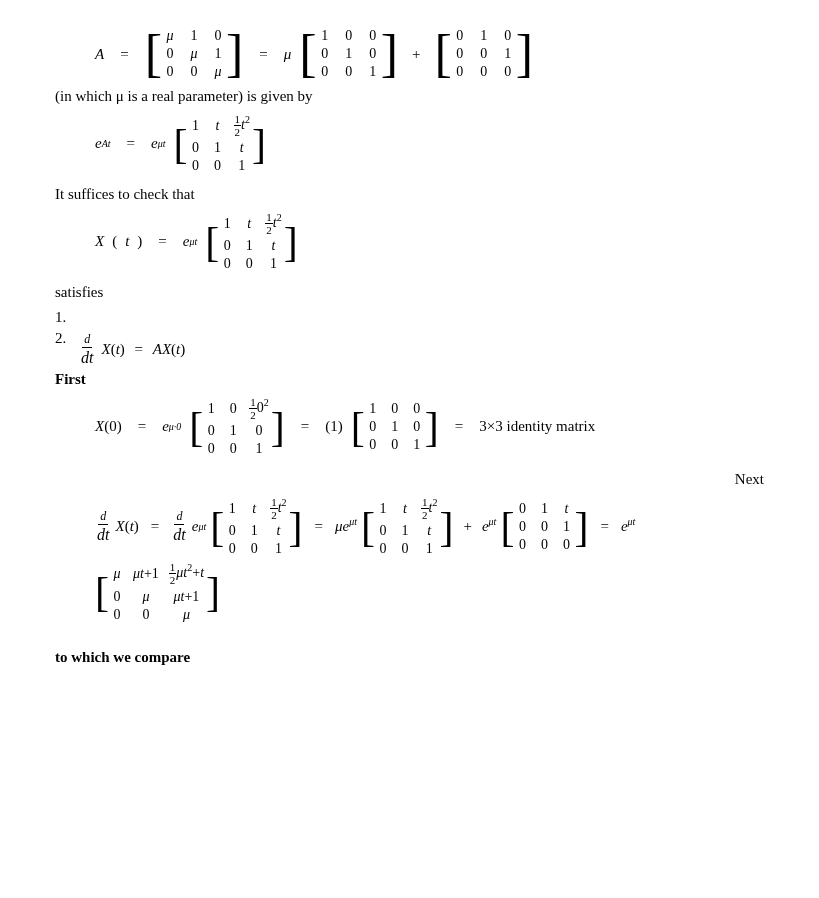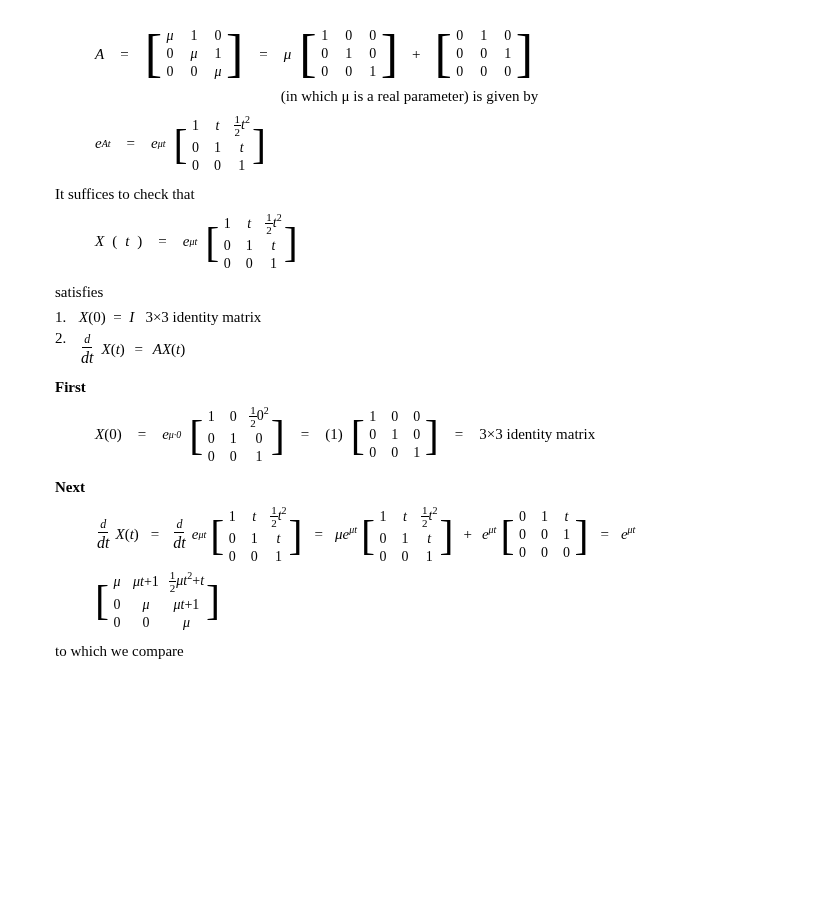--- a/index.html
+++ b/index.html
@@ -186,21 +186,21 @@
         <span class="mat-cell">0</span>
         <span class="mat-cell">1</span>
         <span class="mat-cell">0</span>
         <span class="mat-cell">0</span>
         <span class="mat-cell">0</span>
       </div>
       <span class="bracket-r">]</span>
     </div>
   </div>
 
-  <p style="margin-bottom:8px;text-align:center;">(in which μ is a real parameter) is given by</p>
+  <p style="margin-bottom:8px;">(in which μ is a real parameter) is given by</p>
 
   <div class="math-block">
     <span class="exp-notation">
       <span class="exp-base italic">e</span>
         <span class="exp-power italic">At</span>
     </span>
     <span class="eq-sign">=</span>
     <span class="exp-notation">
       <span class="exp-base italic">e</span>
         <span class="exp-power italic">μt</span>
@@ -251,37 +251,36 @@
         <span class="mat-cell">1</span>
       </div>
       <span class="bracket-r-sm">]</span>
     </div>
   </div>
 
   <p style="margin-top:12px; ">satisfies</p>
 
   <div class="numbered-item">
     <span class="item-num">1.</span>
-    <span><i>X</i>(0) &nbsp;=&nbsp; <i>I</i> &nbsp;&nbsp;3×3 identity matrix</span>
   </div>
 
   <div class="numbered-item">
     <span class="item-num">2.</span>
     <span class="deriv-block">
       <span class="frac">
         <span class="frac-num"><i>d</i></span>
         <span class="frac-den"><i>dt</i></span>
       </span>
       <span><i>X</i>(<i>t</i>)</span>
       <span>&nbsp;=&nbsp;</span>
       <span><i>AX</i>(<i>t</i>)</span>
     </span>
   </div>
 
-  <p style="margin-top:12px; margin-bottom:8px; font-weight: bold; font-style: normal;">First</p>
+  <p style="margin-top:4px; margin-bottom:8px; font-weight: bold; font-style: normal;">First</p>
 
   <div class="math-block" style="align-items: center;">
     <span><i>X</i>(0)</span>
     <span class="eq-sign">=</span>
     <span class="exp-notation">
       <span class="exp-base italic">e</span>
         <span class="exp-power italic">μ·0</span>
     </span>
     <div class="mat-container">
       <span class="bracket-l-sm">[</span>
@@ -315,21 +314,21 @@
         <span class="mat-cell">0</span>
         <span class="mat-cell">0</span>
         <span class="mat-cell">1</span>
       </div>
       <span class="bracket-r-sm">]</span>
     </div>
     <span class="eq-sign">=</span>
     <span>3×3 identity matrix</span>
   </div>
 
-  <p style="margin-top:14px; font-weight: bold; font-style: normal;">Next</p>
+  <p style="margin-top:14px; font-weight: normal; font-style: normal; text-align: right;">Next</p>
 
   <div class="math-block" style="align-items: center; flex-wrap: wrap; gap: 4px;">
 
     <span class="frac">
       <span class="frac-num"><i>d</i></span>
       <span class="frac-den"><i>dt</i></span>
     </span>
     <span><i>X</i>(<i>t</i>)</span>
     <span class="eq-sign">=</span>
 
@@ -412,15 +411,15 @@
         <span class="mat-cell"><i>μ</i></span>
         <span class="mat-cell"><i>μt</i>+1</span>
         <span class="mat-cell">0</span>
         <span class="mat-cell">0</span>
         <span class="mat-cell"><i>μ</i></span>
       </div>
       <span class="bracket-r-sm">]</span>
     </div>
   </div>
 
-  <p style="margin-top: 12px;">to which we compare</p>
+  <p style="margin-top: 26px; font-weight: bold;">to which we compare</p>
 
 </div>
 
 </body></html>

